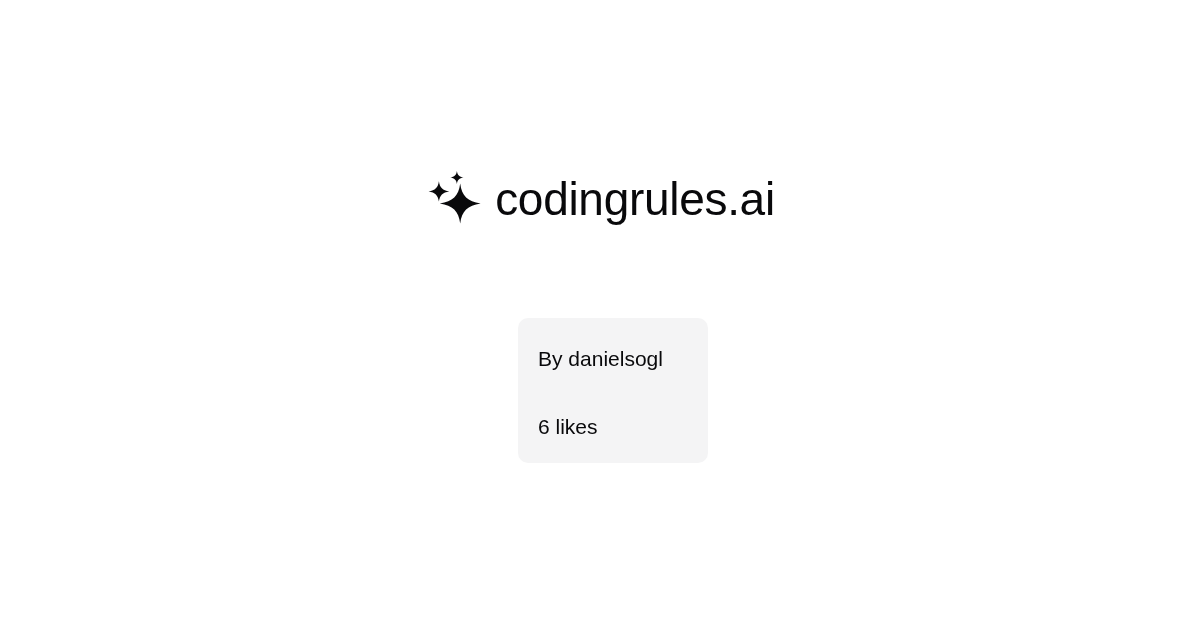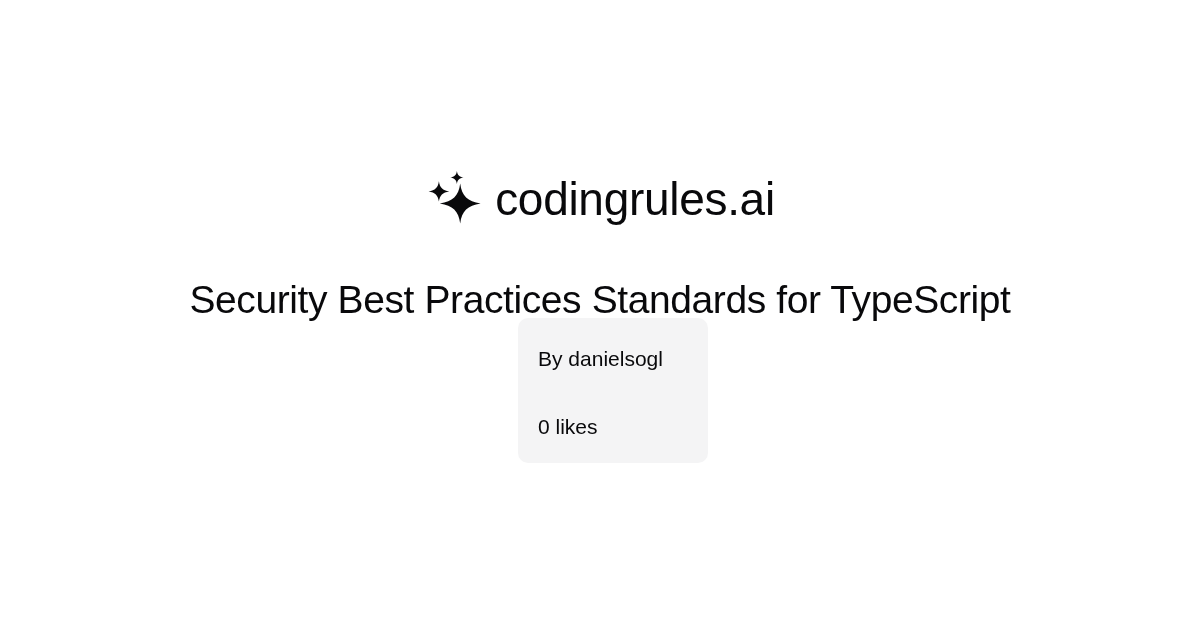--- a/index.html
+++ b/index.html
@@ -128,20 +128,19 @@
         <path fill="#09090b" d="M31.9 3.1
                  C32.5 7.2 34.3 8.9 38.5 9.6
                  C34.3 10.3 32.5 12.0 31.9 16.1
                  C31.3 12.0 29.5 10.3 25.3 9.6
                  C29.5 8.9 31.3 7.2 31.9 3.1 Z"></path>
       </svg>
     </span>
     <span class="brand-name">codingrules.ai</span>
   </div>
 
-  <h1 class="title">Security Best Practices Standards for TypeScript</h1>
 
   <div class="meta-card">
     <span class="meta-line author">By danielsogl</span>
-    <span class="meta-line likes">0 likes</span>
+    <span class="meta-line likes">6 likes</span>
   </div>
 
 </div>
 
 </body></html>

